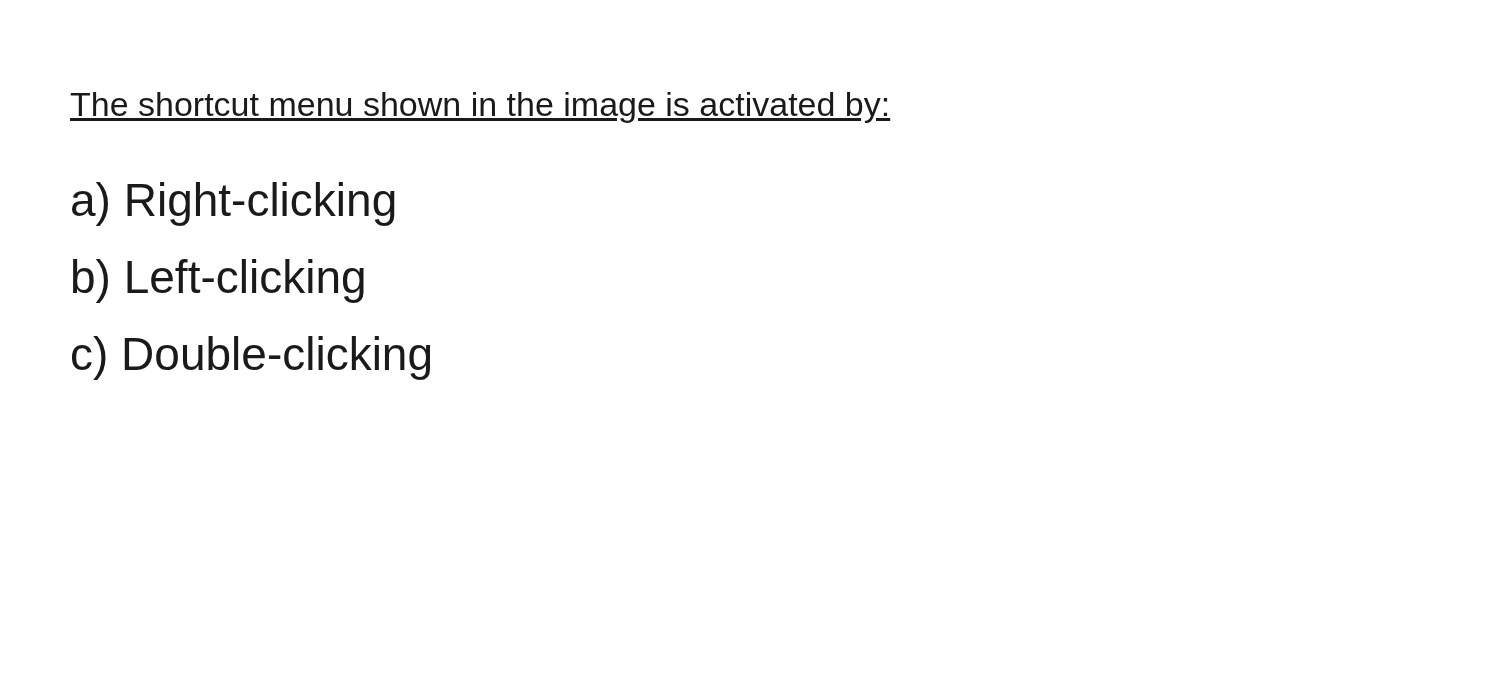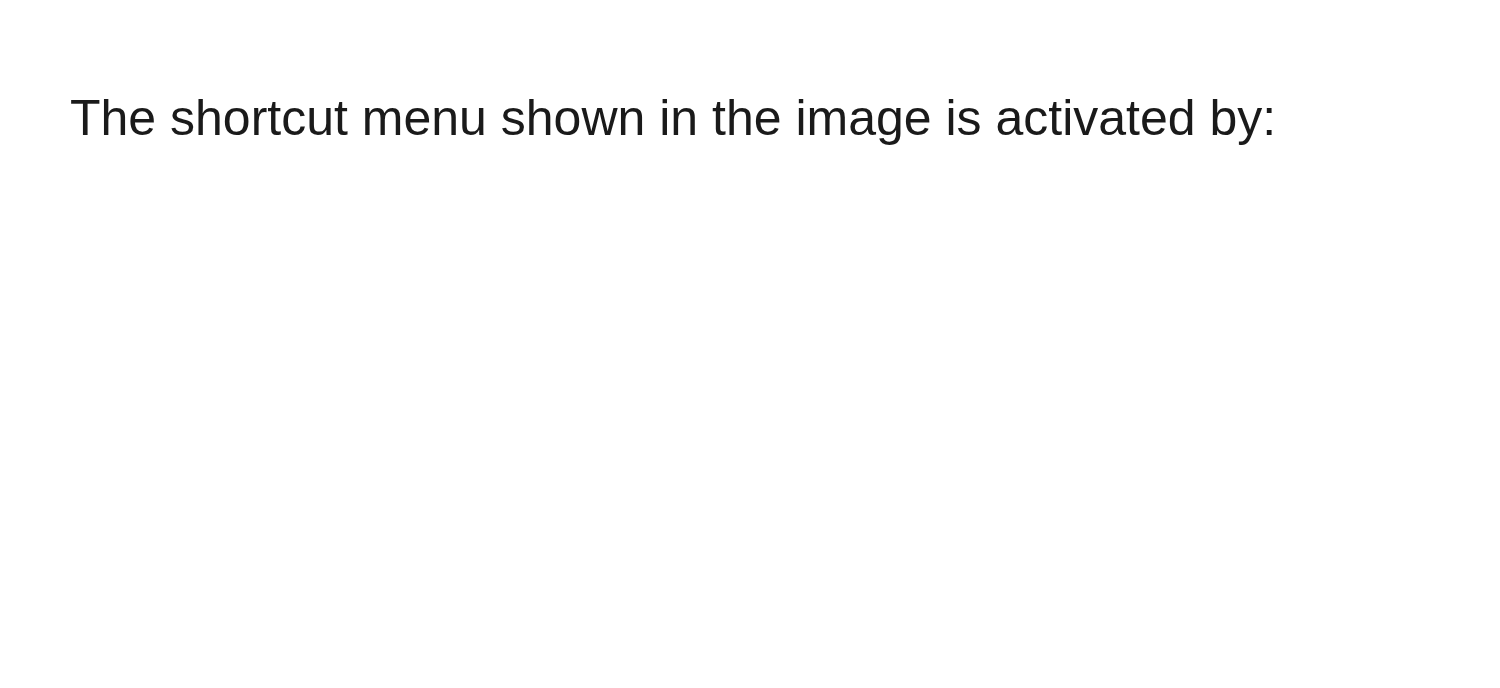--- a/index.html
+++ b/index.html
@@ -11,24 +11,25 @@
       width: 1500px;
       height: 688px;
       background: #ffffff;
       font-family: -apple-system, BlinkMacSystemFont, "Segoe UI", Helvetica, Arial, sans-serif;
       padding: 75px 70px;
     }
     .question-container {
       color: #1a1a1a;
     }
     .question-text {
-      font-size: 50px;
+      font-size: 34px;
       line-height: 1.75;
       margin-bottom: 30px;
       font-weight: 400;
+      text-decoration: underline;
     }
     .options-list {
       font-size: 46px;
       line-height: 1.55;
     }
     .option-item {
       margin-bottom: 6px;
     }
     .option-label {
       display: inline;
@@ -36,14 +37,29 @@
     .option-text {
       display: inline;
     }
   </style>
 </head>
 <body>
 
 <div class="question-container">
   <div class="question-text">The shortcut menu shown in the image is activated by:</div>
   <div class="options-list">
+    <div class="option-item">
+      <span class="option-label">a)</span>
+      <span> </span>
+      <span class="option-text">Right-clicking</span>
+    </div>
+    <div class="option-item">
+      <span class="option-label">b)</span>
+      <span> </span>
+      <span class="option-text">Left-clicking</span>
+    </div>
+    <div class="option-item">
+      <span class="option-label">c)</span>
+      <span> </span>
+      <span class="option-text">Double-clicking</span>
+    </div>
   </div>
 </div>
 
 </body></html>

